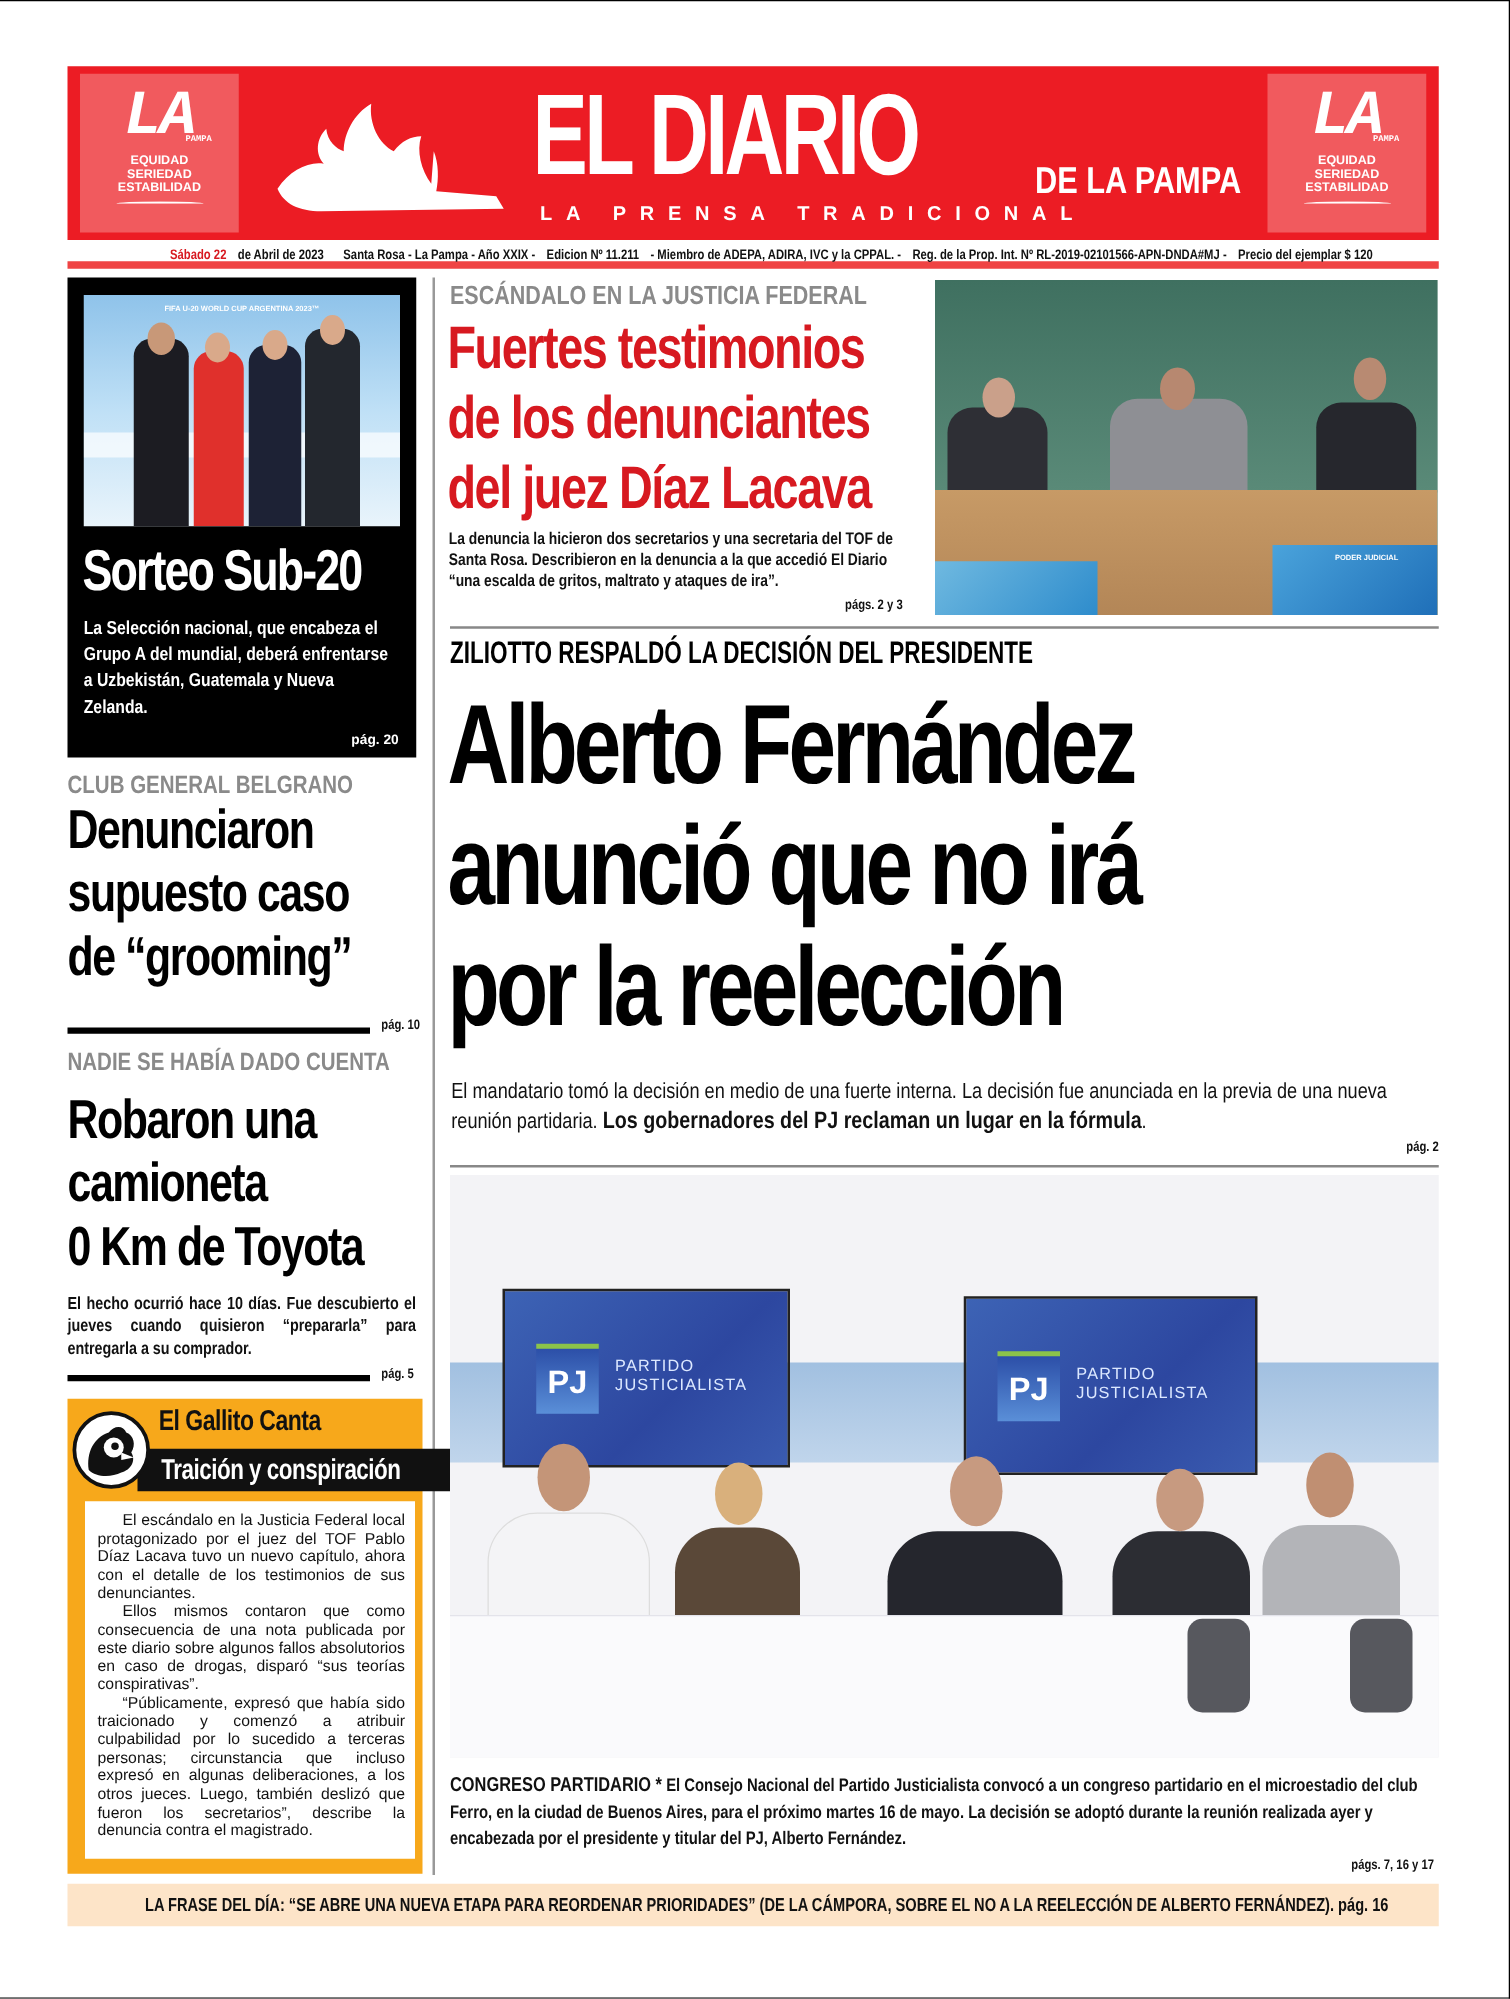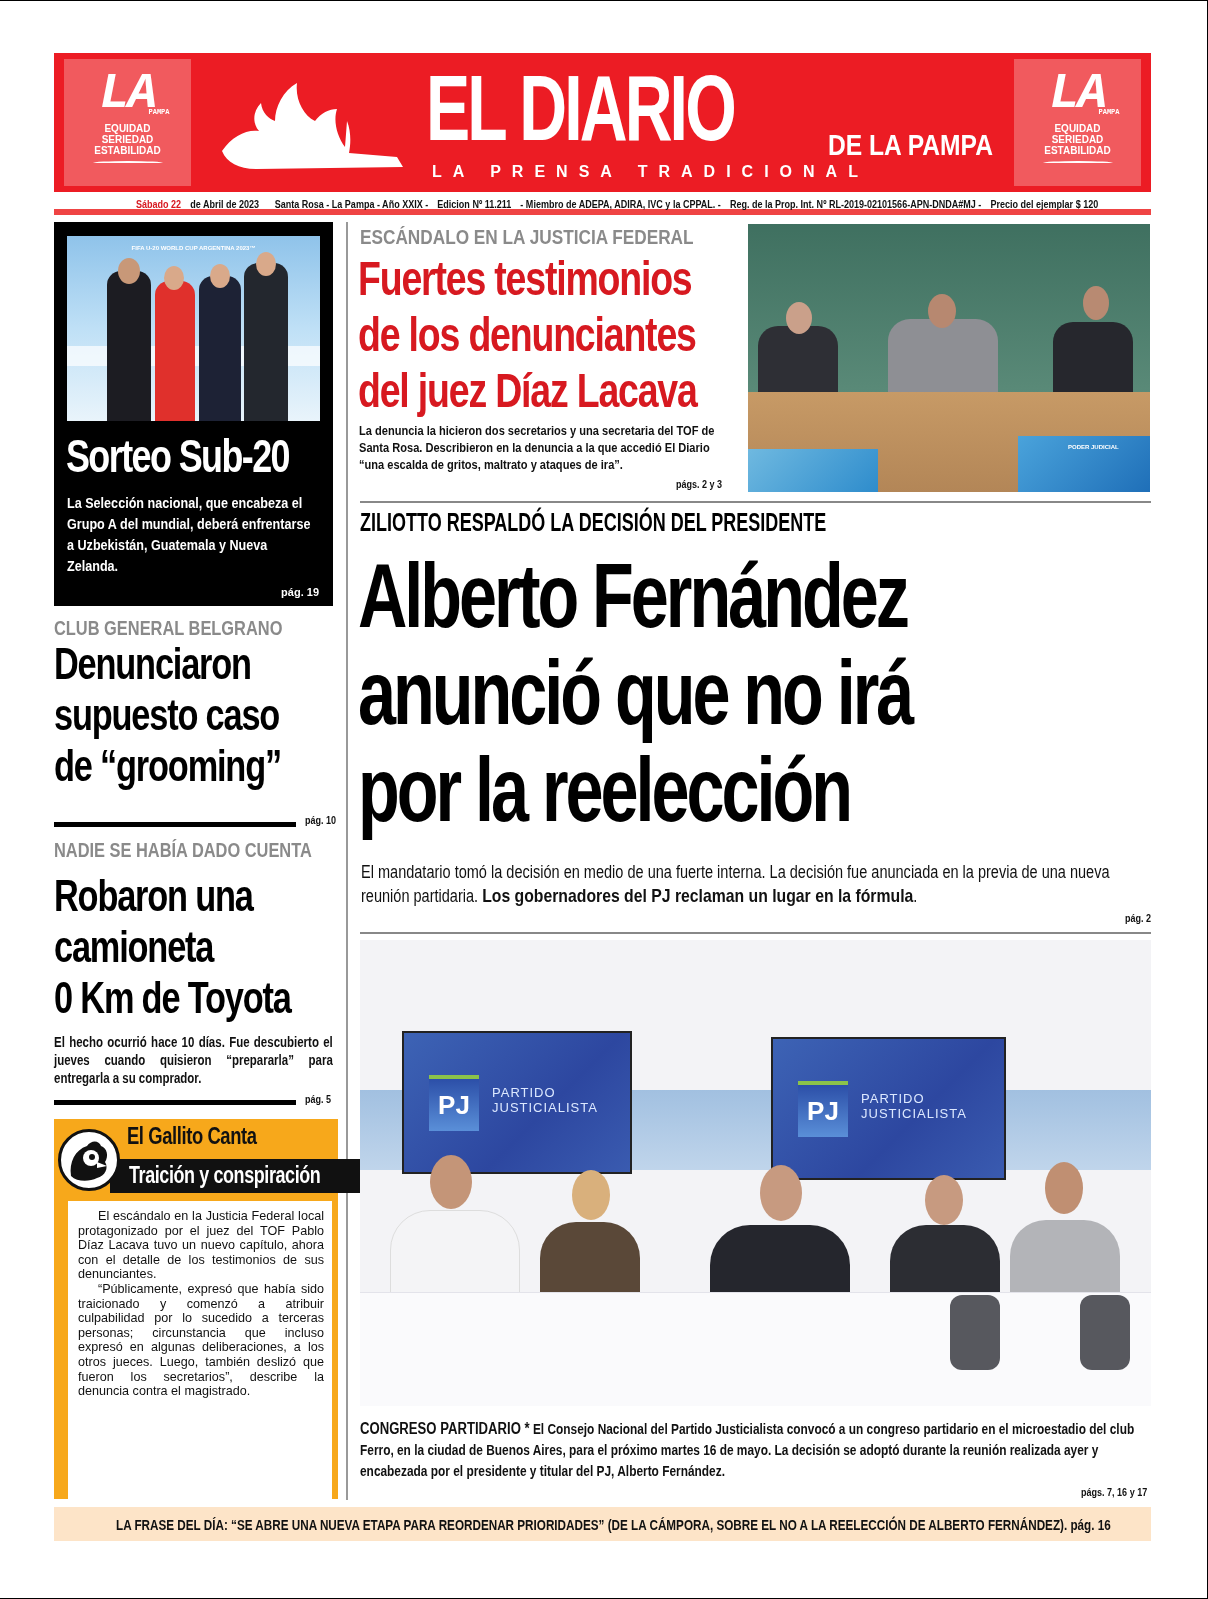--- a/index.html
+++ b/index.html
@@ -54,21 +54,21 @@
   .robaron-text { position: absolute; left: 54px; top: 1033px; width: 340px; font-weight: bold; font-size: 14px; line-height: 18px; transform: scaleX(0.82); transform-origin: left top; text-align: justify; }
   .rule2 { top: 1100px; }
   .pg5 { position: absolute; left: 305px; top: 1093px; transform: scaleX(0.82); transform-origin: left top; }
 
   
   .gallito-box { position: absolute; left: 54px; top: 1119px; width: 284px; height: 380px; background: #f7a81b; }
   .gallito-title { position: absolute; left: 73px; top: 4px; font-weight: bold; font-size: 23px; color: #111; transform: scaleX(0.8); transform-origin: left top; white-space: nowrap; letter-spacing: -0.5px; }
   .gallito-bar { position: absolute; left: 56px; top: 40px; width: 282px; height: 34px; background: #111; }
   .gallito-sub { position: absolute; left: 75px; top: 43px; color: #fff; font-weight: bold; font-size: 23px; transform: scaleX(0.78); transform-origin: left top; white-space: nowrap; letter-spacing: -0.5px; }
   .rooster-icon { position: absolute; left: 4px; top: 10px; width: 62px; height: 62px; border-radius: 50%; background: #fff; border: 3px solid #111; overflow: hidden; }
-  .gallito-body { position: absolute; left: 14px; top: 82px; width: 264px; height: 340px; background: #fff; padding: 8px 8px 0 10px; font-size: 12.6px; line-height: 14.6px; color: #111; text-align: justify; }
+  .gallito-body { position: absolute; left: 14px; top: 82px; width: 264px; height: 286px; background: #fff; padding: 8px 8px 0 10px; font-size: 12.6px; line-height: 14.6px; color: #111; text-align: justify; }
   .gallito-body p { text-indent: 20px; }
 
   
   .kicker-escandalo { position: absolute; left: 360px; top: 225px; font-size: 21px; transform: scaleX(0.82); }
   .hl-red { position: absolute; left: 358px; top: 251px; color: #d71920; font-weight: bold; font-size: 48px; line-height: 56px; letter-spacing: -1.5px; transform: scaleX(0.78); transform-origin: left top; white-space: nowrap; }
   .escandalo-text { position: absolute; left: 359px; top: 422px; width: 440px; font-weight: bold; font-size: 13.5px; line-height: 17px; transform: scaleX(0.82); transform-origin: left top; }
   .pg23 { position: absolute; left: 676px; top: 478px; transform: scaleX(0.82); transform-origin: left top; }
   .court-photo { position: absolute; left: 748px; top: 224px; width: 402px; height: 268px; overflow: hidden; background: #4a7a6a; }
 
   .rule-main { position: absolute; left: 360px; width: 791px; height: 2px; background: #888; }
@@ -142,21 +142,21 @@
     <div class="head" style="left:51px;top:22px;width:22px;height:26px;background:#c89878;"></div>
     <div class="person" style="left:88px;width:40px;height:140px;background:#e0302c;"></div>
     <div class="head" style="left:97px;top:30px;width:20px;height:24px;"></div>
     <div class="person" style="left:132px;width:42px;height:145px;background:#1d2235;"></div>
     <div class="head" style="left:143px;top:28px;width:20px;height:24px;"></div>
     <div class="person" style="left:177px;width:44px;height:158px;background:#23272e;"></div>
     <div class="head" style="left:189px;top:16px;width:20px;height:24px;"></div>
   </div>
   <h2 class="sorteo-title">Sorteo Sub-20</h2>
   <p class="sorteo-text">La Selección nacional, que encabeza el Grupo A del mundial, deberá enfrentarse a Uzbekistán, Guatemala y Nueva Zelanda.</p>
-  <div class="page-ref sorteo-page">pág. 19</div>
+  <div class="page-ref sorteo-page">pág. 20</div>
 </section>
 
 <div class="kicker kicker-belgrano">CLUB GENERAL BELGRANO</div>
 <h2 class="headline-left hl-grooming">
   <div>Denunciaron</div>
   <div>supuesto caso</div>
   <div>de “grooming”</div>
 </h2>
 <div class="rule-left rule1"></div>
 <div class="page-ref pg10">pág. 10</div>
@@ -178,20 +178,21 @@
   <div class="rooster-icon">
     <svg width="56" height="56" viewBox="0 0 56 56">
       <path d="M10 44 C8 30 14 18 26 14 C30 8 38 8 40 14 C46 16 48 24 44 30 C48 36 44 44 36 46 C28 50 16 50 10 44 Z" fill="#111"></path>
       <circle cx="30" cy="26" r="8" fill="#fff"></circle>
       <circle cx="31" cy="25" r="3" fill="#111"></circle>
       <path d="M36 30 L46 34 L36 36 Z" fill="#fff"></path>
     </svg>
   </div>
   <div class="gallito-body">
     <p>El escándalo en la Justicia Federal local protagonizado por el juez del TOF Pablo Díaz Lacava tuvo un nuevo capítulo, ahora con el detalle de los testimonios de sus denunciantes.</p>
+    <p>Ellos mismos contaron que como consecuencia de una nota publicada por este diario sobre algunos fallos absolutorios en caso de drogas, disparó “sus teorías conspirativas”.</p>
     <p>“Públicamente, expresó que había sido traicionado y comenzó a atribuir culpabilidad por lo sucedido a terceras personas; circunstancia que incluso expresó en algunas deliberaciones, a los otros jueces. Luego, también deslizó que fueron los secretarios”, describe la denuncia contra el magistrado.</p>
   </div>
 </section>
 
 <div class="kicker kicker-escandalo">ESCÁNDALO EN LA JUSTICIA FEDERAL</div>
 <h2 class="hl-red">
   <div>Fuertes testimonios</div>
   <div>de los denunciantes</div>
   <div>del juez Díaz Lacava</div>
 </h2>

